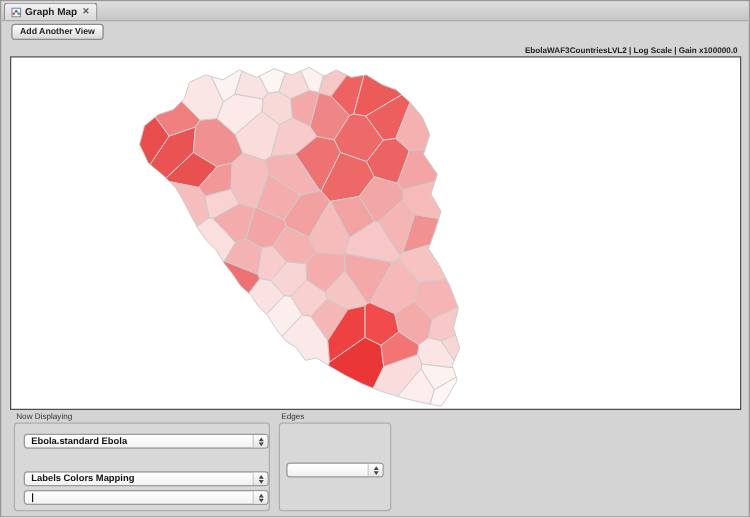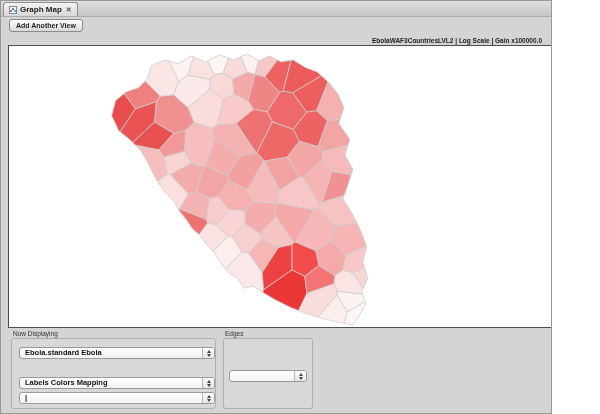--- a/index.html
+++ b/index.html
@@ -1,16 +1,16 @@
 <!DOCTYPE html>
 <html><head>
 <meta charset="utf-8">
 <style>
   html,body{margin:0;padding:0;background:#fff;}
-  .window{position:relative;width:552px;height:414px;box-sizing:border-box;
+  .window{position:relative;width:600px;height:414px;box-sizing:border-box;
     background:#d4d4d4;border:1px solid #979797;overflow:hidden;
     font-family:"Liberation Sans",sans-serif;-webkit-font-smoothing:antialiased;}
   
   .tabbar{position:absolute;left:0;top:0;right:0;height:15px;
     background:linear-gradient(#dedede,#c5c5c5);border-bottom:1px solid #ababab;}
   .tab{position:absolute;left:2px;top:1px;height:13px;padding:0 5px;
     display:flex;align-items:center;gap:3px;
     background:linear-gradient(#f3f3f3,#d8d8d8);
     border:1px solid #8f8f8f;border-bottom:none;border-radius:3px 3px 0 0;}
   .tab-label{font-size:8px;font-weight:bold;color:#1d1d1d;white-space:nowrap;}

